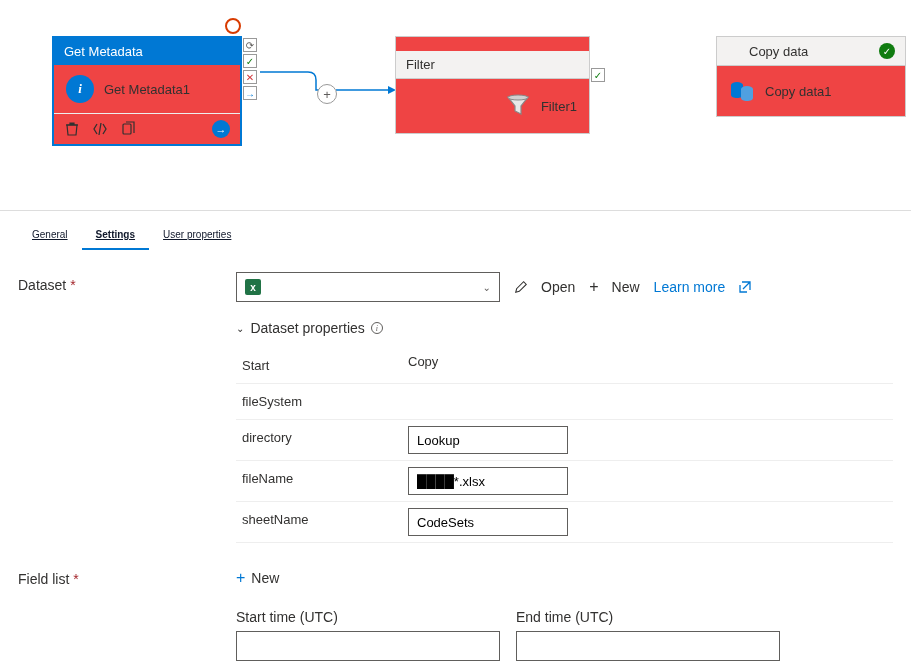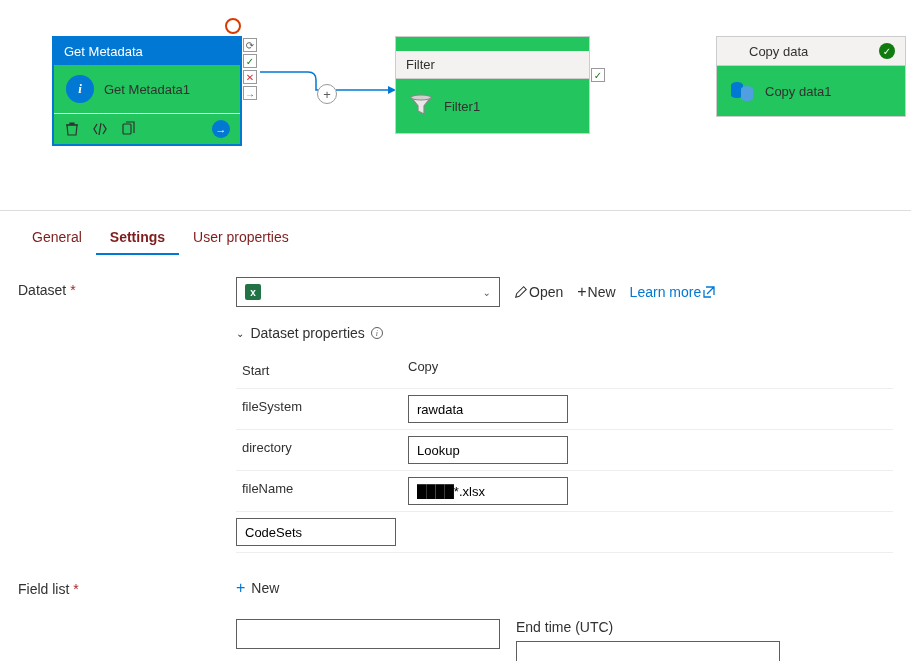--- a/index.html
+++ b/index.html
@@ -1,33 +1,33 @@
 <!DOCTYPE html>
 <html><head>
   <meta charset="utf-8">
   <style>
     * { box-sizing: border-box; margin: 0; padding: 0; }
     body { font-family: "Segoe UI", Arial, sans-serif; font-size: 13px; color: #323130; background: #fff; width: 911px; }
     
     .canvas { position: relative; height: 200px; padding: 20px; }
     
-    .activity-box { position: absolute; background: #22c55e; border: 1px solid #ccc; }
+    .activity-box { position: absolute; background: #ef4444; border: 1px solid #ccc; }
     .activity-header { padding: 6px 10px; font-size: 13px; display: flex; align-items: center; }
     .activity-body { display: flex; align-items: center; padding: 10px 12px; gap: 10px; }
     .activity-body .icon-circle { width: 28px; height: 28px; border-radius: 50%; display: flex; align-items: center; justify-content: center; }
     .activity-footer { display: flex; align-items: center; padding: 6px 10px; gap: 12px; border-top: 1px solid #eee; }
     .activity-footer .spacer { flex: 1; }
     
     .get-metadata { left: 52px; top: 36px; width: 190px; border: 2px solid #0078d4; }
     .get-metadata .activity-header { background: #0078d4; color: #fff; }
     .get-metadata .activity-body .icon-circle { background: #0078d4; color: #fff; font-weight: bold; font-family: Georgia, serif; font-style: italic; }
     
     .filter-box { left: 395px; top: 36px; width: 195px; }
     .filter-box .activity-header { background: #f3f2f1; border-bottom: 1px solid #ccc; margin-top: 14px; }
-    .filter-box .activity-body { padding: 14px 12px; }
+    .filter-box .activity-body { padding: 14px 12px; justify-content: flex-end; }
     
     .copy-box { left: 716px; top: 36px; width: 190px; }
     .copy-box .activity-header { background: #f3f2f1; border-bottom: 1px solid #ccc; justify-content: space-between; padding-left: 32px; }
     .copy-box .activity-body { padding: 14px 12px; }
     
     .funnel-icon { width: 26px; height: 26px; }
     .db-icon { width: 26px; height: 22px; }
     
     .red-circle { position: absolute; left: 225px; top: 18px; width: 16px; height: 16px; border: 2px solid #d83b01; border-radius: 50%; }
     
@@ -46,36 +46,36 @@
     .arrow-svg { position: absolute; left: 258px; top: 60px; width: 140px; height: 50px; pointer-events: none; }
     
     .check-badge { width: 16px; height: 16px; border-radius: 50%; background: #107c10; color: #fff; display: flex; align-items: center; justify-content: center; font-size: 10px; }
     
     .footer-icon { width: 16px; height: 16px; color: #323130; cursor: pointer; }
     .arrow-btn { width: 18px; height: 18px; border-radius: 50%; background: #0078d4; color: #fff; display: flex; align-items: center; justify-content: center; font-size: 11px; }
     
     .divider { border-top: 1px solid #ddd; margin-top: 10px; }
     
     .tabs { display: flex; gap: 0; padding: 10px 18px 0; }
-    .tab { padding: 8px 14px; cursor: pointer; font-size: 14px; color: #7f1d1d; border-bottom: 2px solid transparent; }
+    .tab { padding: 8px 14px; cursor: pointer; font-size: 10px; color: #0f172a; border-bottom: 2px solid transparent; text-decoration: underline; }
     .tab.active { font-weight: 600; border-bottom: 2px solid #0078d4; }
     
     .settings-panel { padding: 22px 18px; }
     .form-row { display: flex; align-items: flex-start; margin-bottom: 10px; }
     .form-label { width: 218px; font-size: 14px; padding-top: 5px; }
     .req { color: #a4262c; }
     .form-content { flex: 1; }
     
     .dataset-row { display: flex; align-items: center; gap: 14px; }
     .dropdown { width: 264px; height: 30px; border: 1px solid #605e5c; display: flex; align-items: center; padding: 0 8px; justify-content: space-between; cursor: pointer; }
     .dropdown .excel-icon { width: 16px; height: 16px; margin-right: 6px; }
     .dropdown .dd-label { flex: 1; font-size: 13px; }
     .dropdown .chev { font-size: 10px; color: #605e5c; }
     
-    .action-link { display: flex; align-items: center; gap: 1px; color: #323130; cursor: pointer; font-size: 14px; }
+    .action-link { display: flex; align-items: center; gap: 13px; color: #323130; cursor: pointer; font-size: 14px; }
     .action-link.blue { color: #0078d4; }
     .action-link svg { width: 14px; height: 14px; }
     
     .props-section { margin: 18px 0 0 218px; }
     .props-header { display: flex; align-items: center; gap: 6px; font-size: 14px; margin-bottom: 12px; cursor: pointer; }
     .props-header .chev2 { font-size: 10px; }
     .info-circle { width: 12px; height: 12px; border: 1px solid #605e5c; border-radius: 50%; display: inline-flex; align-items: center; justify-content: center; font-size: 8px; color: #605e5c; font-style: italic; font-family: Georgia; }
     
     .props-table { display: flex; flex-direction: column; }
     .props-head-row { display: flex; padding: 6px 0; }
@@ -214,46 +214,47 @@
       <span>Dataset properties</span>
       <span class="info-circle">i</span>
     </div>
     <div class="props-table">
       <div class="props-head-row">
         <div class="props-name">Start</div>
         <div class="props-value">Copy</div>
       </div>
       <div class="props-row">
         <div class="props-name">fileSystem</div>
-        <div class="props-value"><input value="rawdata" style=""></div>
       </div>
       <div class="props-row">
         <div class="props-name">directory</div>
         <div class="props-value"><input value="Lookup" style=""></div>
       </div>
       <div class="props-row">
         <div class="props-name">fileName</div>
         <div class="props-value"><input value="████*.xlsx" style=""></div>
       </div>
       <div class="props-row">
+        <div class="props-name">sheetName</div>
         <div class="props-value"><input value="CodeSets" style=""></div>
       </div>
     </div>
   </div>
 
   <div class="fieldlist-row">
     <div class="form-label"><span>Field list</span> <span class="req">*</span></div>
     <div class="plus-new">
       <span class="plus-icon">+</span>
       <span>New</span>
     </div>
   </div>
 
   <div class="time-row">
     <div class="time-col">
+      <label>Start time (UTC)</label>
       <input type="text" value="" style="">
     </div>
     <div class="time-col">
       <label>End time (UTC)</label>
       <input type="text" value="" style="">
     </div>
   </div>
 
 </div>
 

